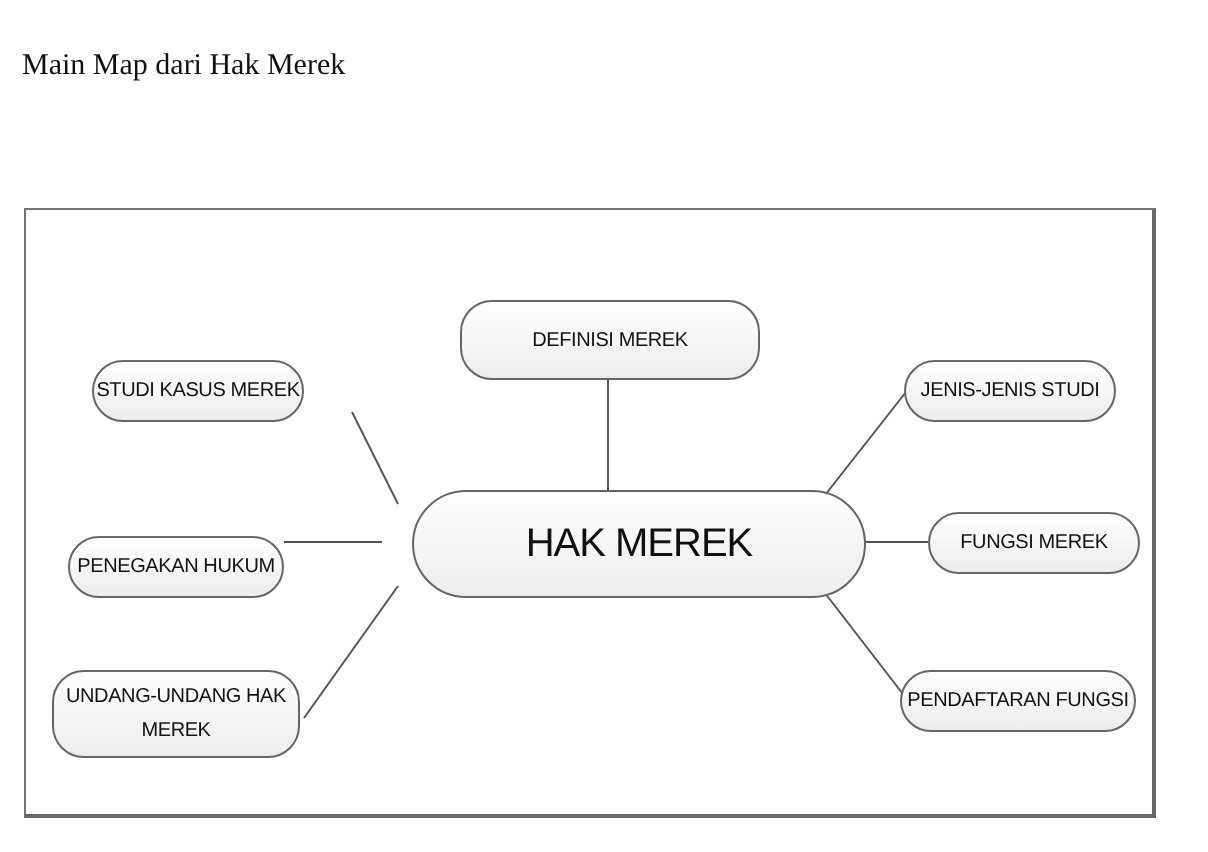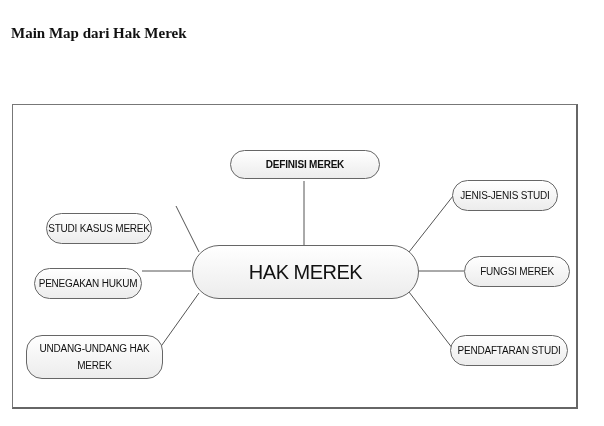--- a/index.html
+++ b/index.html
@@ -1,17 +1,17 @@
 <!DOCTYPE html>
 <html><head>
 <meta charset="utf-8">
 <style>
   html, body { margin:0; padding:0; background:#ffffff; }
   body { width:604px; height:426px; position:relative; overflow:hidden; }
-  .title { position:absolute; left:11px; top:25px; font-family:"Liberation Serif", serif; font-weight:bold; font-size:15px; color:#111; }
+  .title { position:absolute; left:11px; top:25px; font-family:"Liberation Serif", serif; font-weight:normal; font-size:15px; color:#111; }
   .frame { position:absolute; left:12px; top:104px; width:566px; height:305px; border:1px solid #777; border-right:2px solid #666; border-bottom:2px solid #666; box-sizing:border-box; }
   svg.lines { position:absolute; left:0; top:0; width:604px; height:426px; }
   .node { position:absolute; box-sizing:border-box; border:1px solid #666; border-radius:16px;
           background:linear-gradient(#ffffff, #ececec); display:flex; align-items:center; justify-content:center;
           text-align:center; font-family:"Liberation Sans", sans-serif; font-size:10px; color:#111; line-height:17px; letter-spacing:-0.2px; }
   .center { border-radius:27px; font-size:20px; letter-spacing:-0.5px; }
 </style>
 </head>
 <body>
 
@@ -21,36 +21,36 @@
 <svg class="lines">
   <line x1="304" y1="181" x2="304" y2="245" stroke="#555" stroke-width="1"></line>
   <line x1="176" y1="206" x2="199" y2="252" stroke="#555" stroke-width="1"></line>
   <line x1="142" y1="271" x2="191" y2="271" stroke="#555" stroke-width="1"></line>
   <line x1="152" y1="359" x2="199" y2="293" stroke="#555" stroke-width="1"></line>
   <line x1="453" y1="196" x2="409" y2="252" stroke="#555" stroke-width="1"></line>
   <line x1="417" y1="271" x2="464" y2="271" stroke="#555" stroke-width="1"></line>
   <line x1="453" y1="349" x2="409" y2="292" stroke="#555" stroke-width="1"></line>
 </svg>
 
-<div class="node" style="left:230px;top:150px;width:150px;height:29px;font-weight:bold;">
+<div class="node" style="left:230px;top:150px;width:150px;height:40px;">
   <span>DEFINISI MEREK</span>
 </div>
-<div class="node" style="left:46px;top:180px;width:106px;height:31px;margin-top:33px;">
+<div class="node" style="left:46px;top:180px;width:106px;height:31px;">
   <span>STUDI KASUS MEREK</span>
 </div>
 <div class="node" style="left:34px;top:268px;width:108px;height:31px;">
   <span>PENEGAKAN HUKUM</span>
 </div>
-<div class="node" style="left:26px;top:335px;width:137px;height:44px;padding:16px 6px;text-align:center;">
+<div class="node" style="left:26px;top:335px;width:124px;height:44px;padding:16px 6px;text-align:center;">
   <span>UNDANG-UNDANG HAK MEREK</span>
 </div>
-<div class="node center" style="left:192px;top:245px;width:227px;height:54px;text-align:right;">
+<div class="node center" style="left:206px;top:245px;width:227px;height:54px;text-align:right;">
   <span>HAK MEREK</span>
 </div>
 <div class="node" style="left:452px;top:180px;width:106px;height:31px;">
   <span>JENIS-JENIS STUDI</span>
 </div>
 <div class="node" style="left:464px;top:256px;width:106px;height:31px;justify-content:center;">
   <span>FUNGSI MEREK</span>
 </div>
 <div class="node" style="left:450px;top:335px;width:118px;height:31px;">
-  <span>PENDAFTARAN STUDI</span>
+  <span>PENDAFTARAN FUNGSI</span>
 </div>
 
 </body></html>

